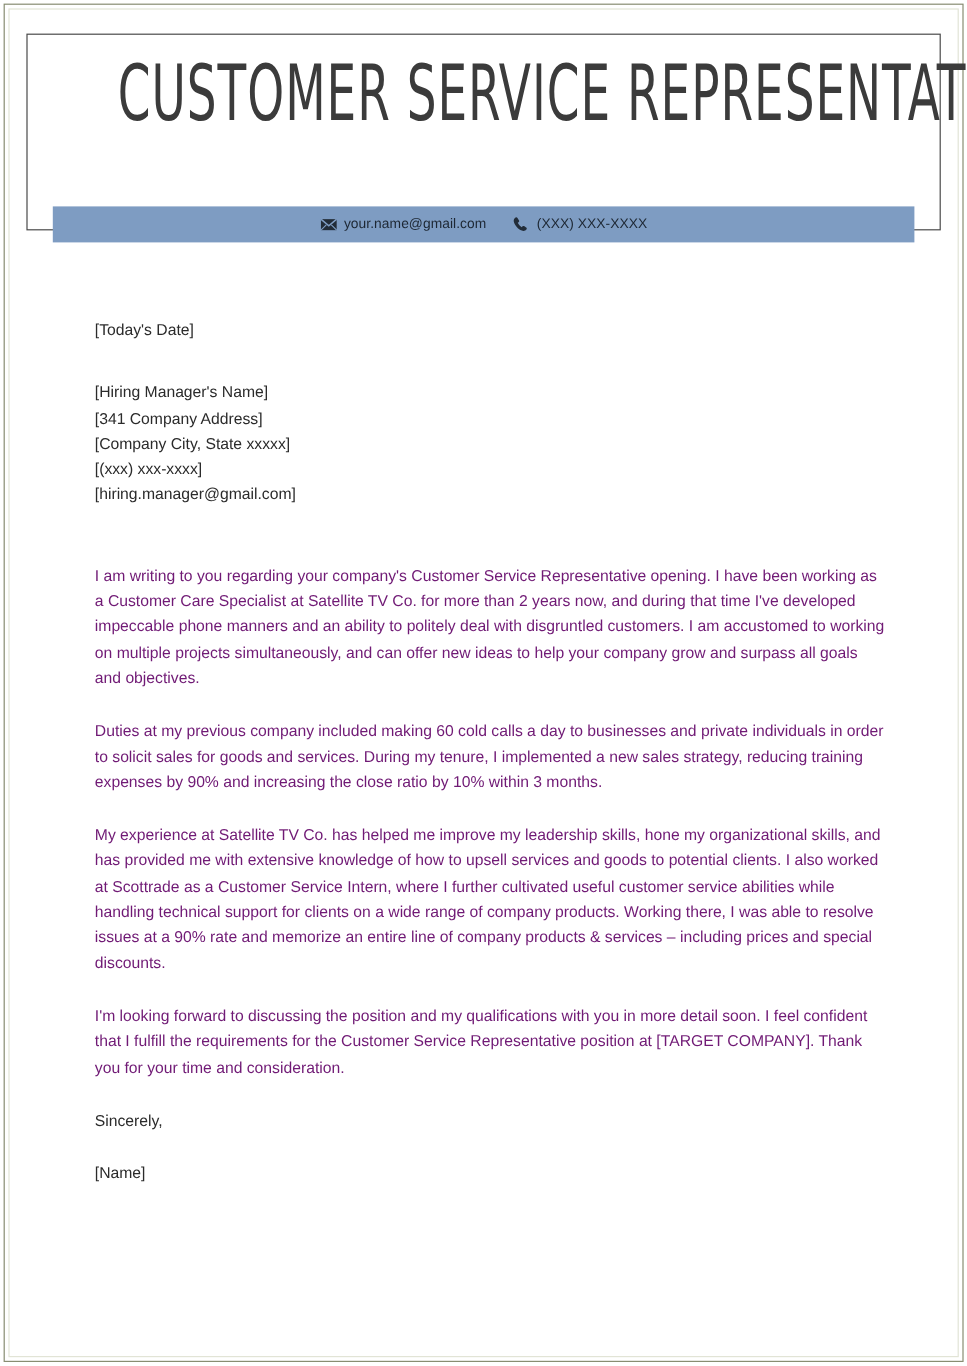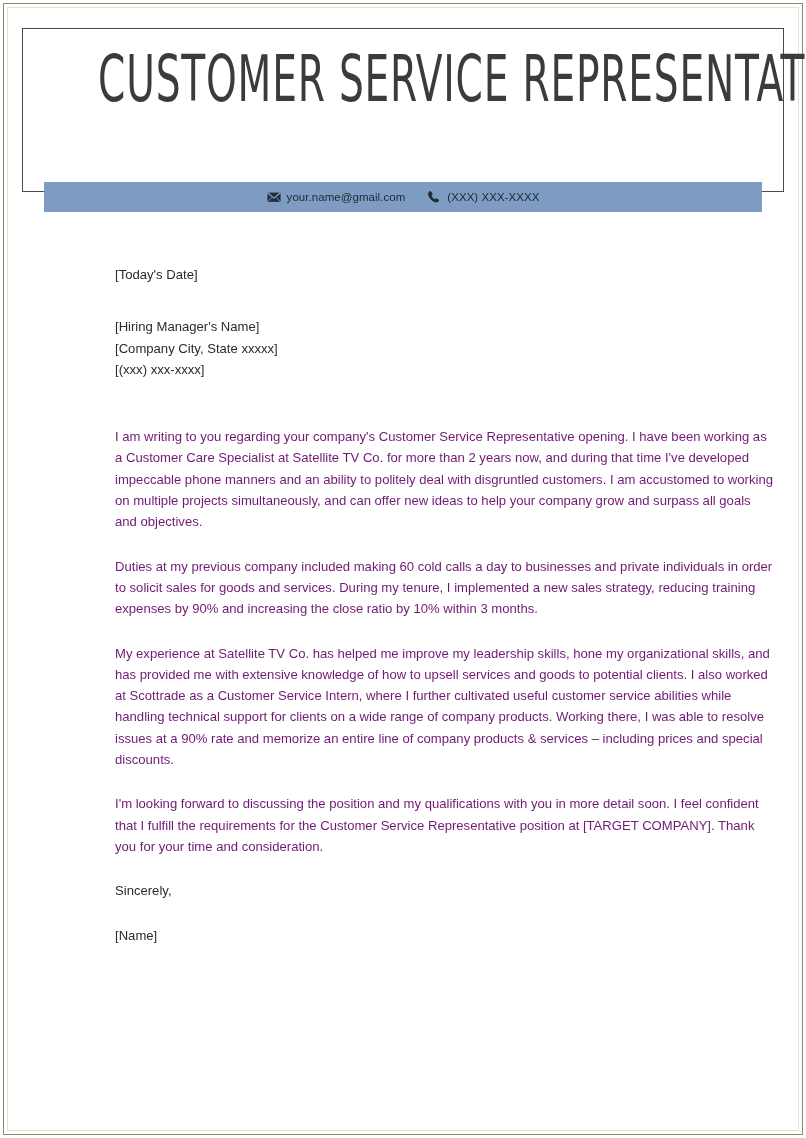--- a/index.html
+++ b/index.html
@@ -70,21 +70,21 @@
     line-height: 1;
     white-space: nowrap;
     transform: scaleX(0.82) scaleY(1.22);
     transform-origin: center top;
   }
 
   
   .contact-bar {
     position: absolute;
     left: 44px;
-    top: 182px;
+    top: 172px;
     width: 718px;
     height: 30px;
     background: #7e9cc2;
     display: flex;
     align-items: center;
     justify-content: center;
     gap: 0;
   }
   .contact-item {
     display: flex;
@@ -109,21 +109,20 @@
     flex: 0 0 auto;
   }
   .cicon svg { display: block; }
 
   
   .letter {
     position: absolute;
     left: 79px;
     top: 264px;
     width: 658px;
-    margin-left: 36px;
   }
   .lblock {
     font-family: "Liberation Sans", sans-serif;
     font-size: 13.1px;
     line-height: 21.3px;
     color: #2b2b2b;
     margin: 0 0 18px 0;
     text-align: left;
   }
   .lblock.tight { margin-bottom: 0; }
@@ -176,22 +175,24 @@
 
   </div>
 
   <div class="letter">
 
     <div class="lblock tight">[Today's Date]</div>
 
     <div class="gap-30"></div>
 
     <div class="lblock addr-line">[Hiring Manager's Name]</div>
+    <div class="lblock addr-line">[341 Company Address]</div>
     <div class="lblock addr-line">[Company City, State xxxxx]</div>
     <div class="lblock addr-line">[(xxx) xxx-xxxx]</div>
+    <div class="lblock addr-line">[hiring.manager@gmail.com]</div>
 
     <div class="gap-22"></div>
 
 
     <div class="gap-22"></div>
 
     <p class="para">I am writing to you regarding your company's Customer Service Representative opening. I have been working as a Customer Care Specialist at Satellite TV Co. for more than 2 years now, and during that time I've developed impeccable phone manners and an ability to politely deal with disgruntled customers. I am accustomed to working on multiple projects simultaneously, and can offer new ideas to help your company grow and surpass all goals and objectives.</p>
     <div class="gap-22"></div>
 
     <p class="para">Duties at my previous company included making 60 cold calls a day to businesses and private individuals in order to solicit sales for goods and services. During my tenure, I implemented a new sales strategy, reducing training expenses by 90% and increasing the close ratio by 10% within 3 months.</p>

